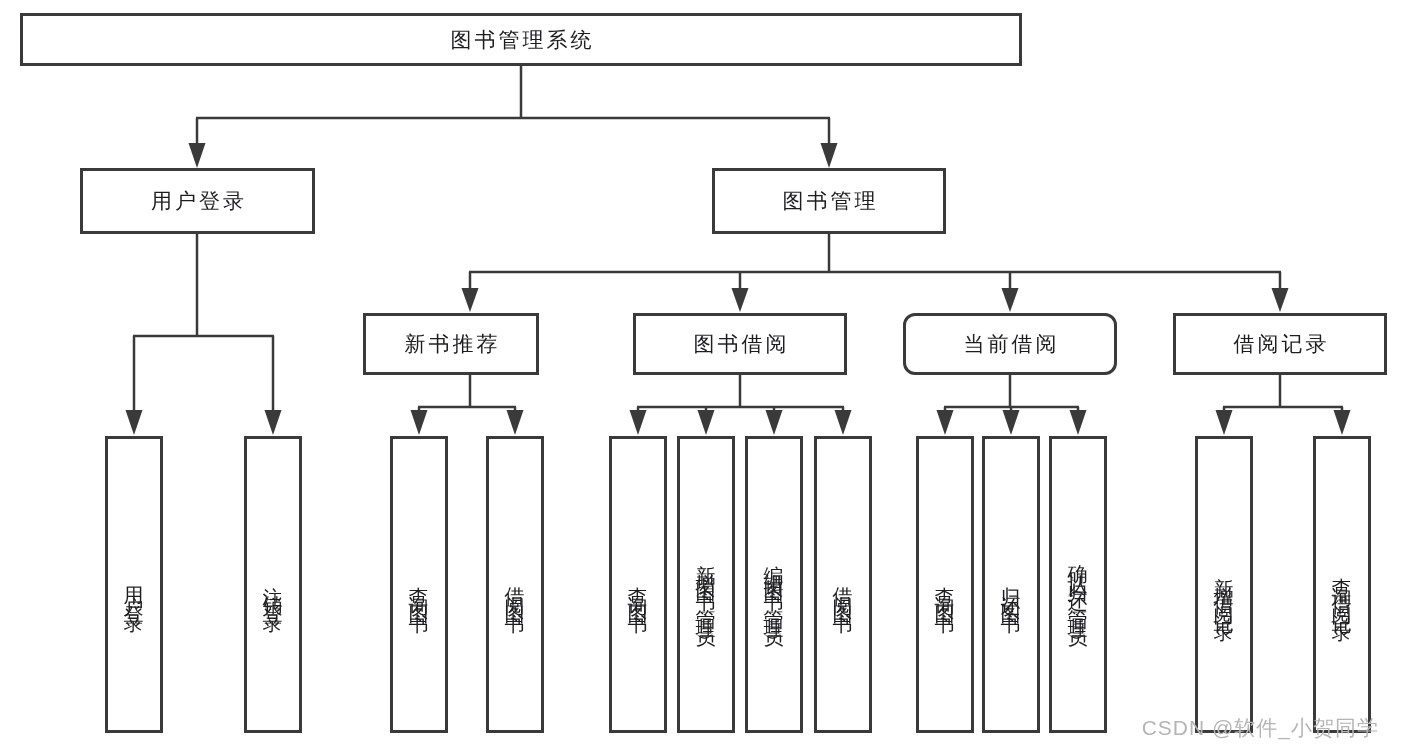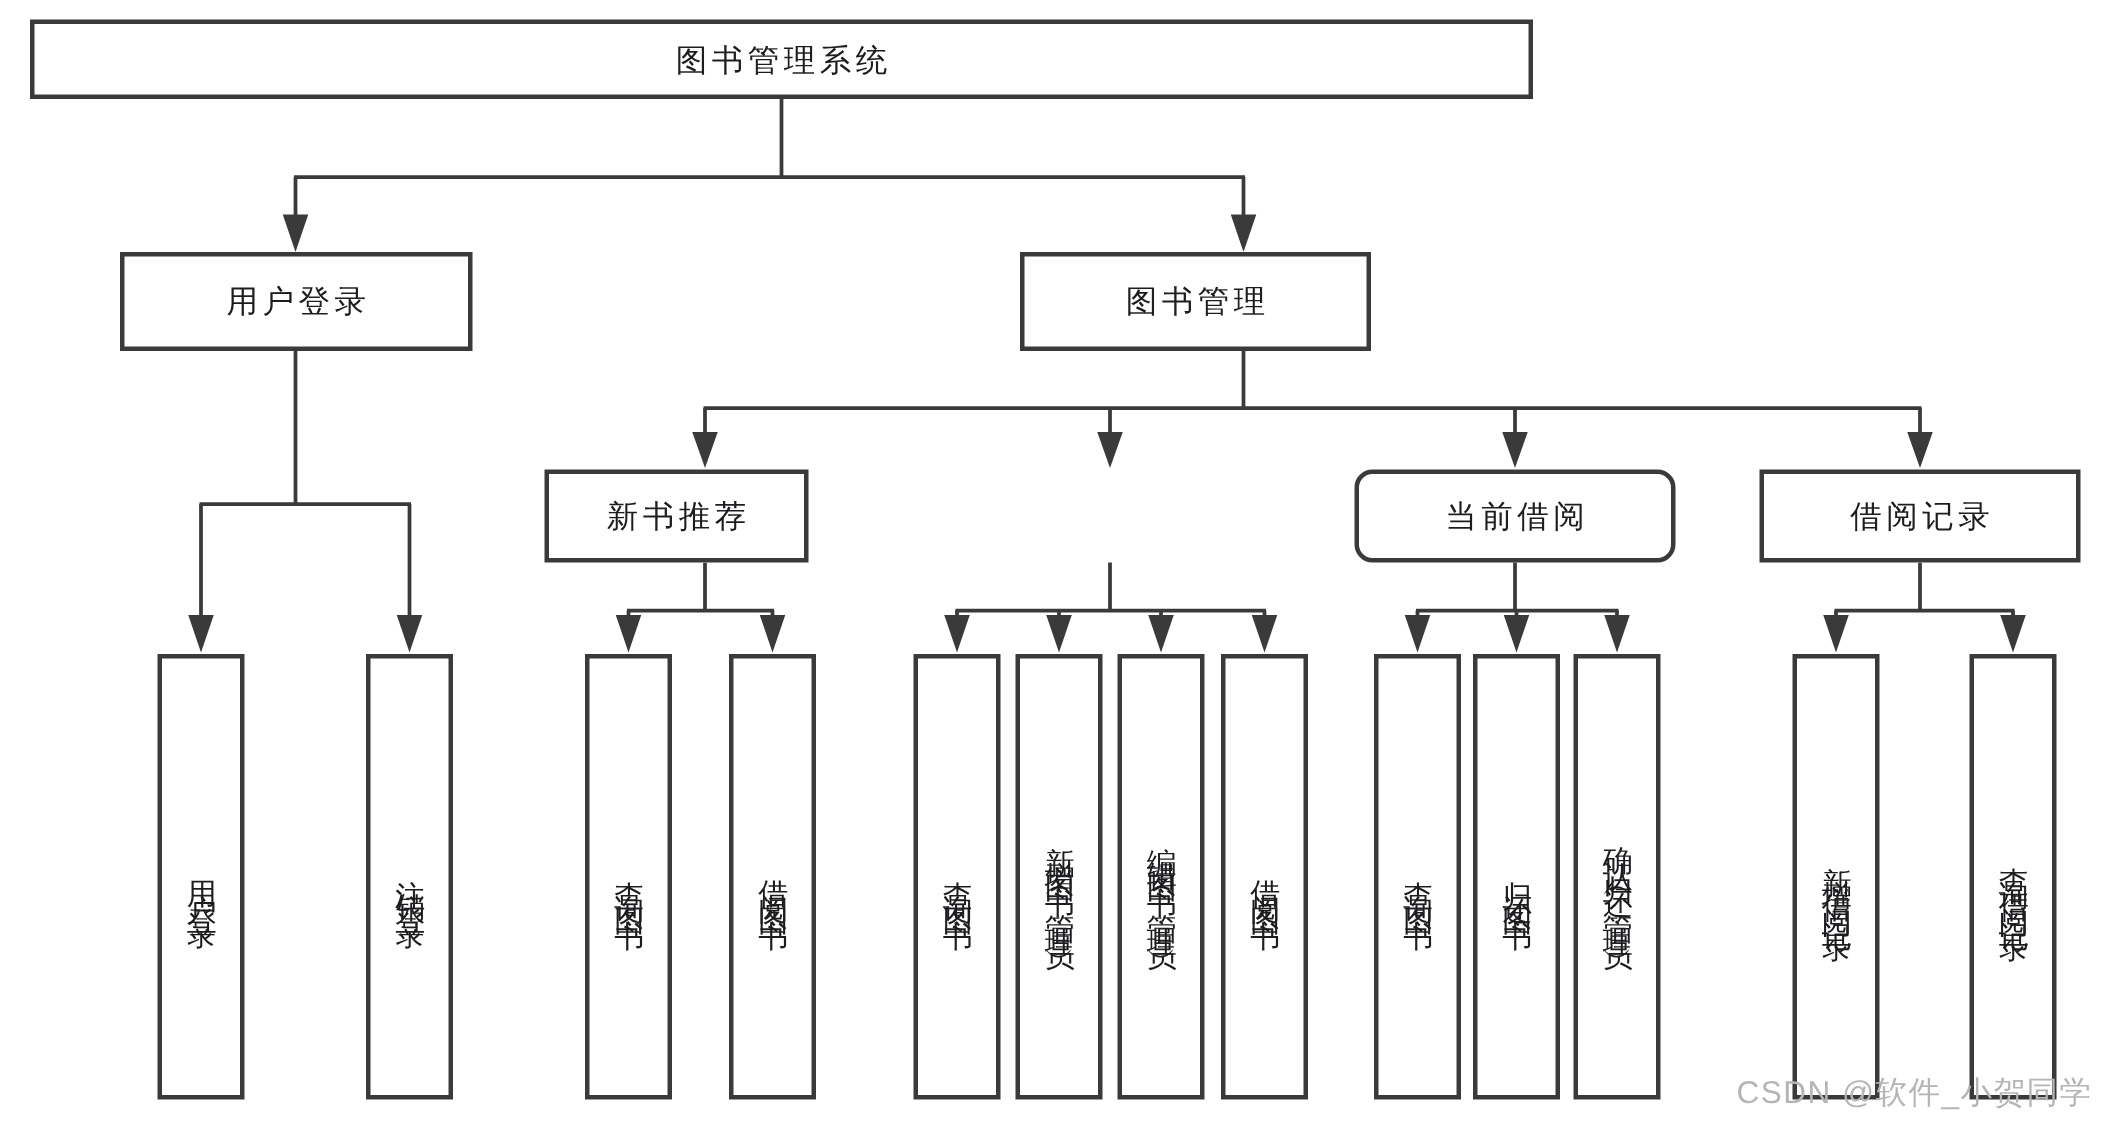--- a/index.html
+++ b/index.html
@@ -44,21 +44,21 @@
     writing-mode: vertical-rl;
     text-orientation: mixed;
     font-size: 20px;
     line-height: 1;
     letter-spacing: 9px;
     padding-top: 9px; 
   }
 
   .watermark {
     position: absolute;
-    right: 10px;
+    right: 26px;
     bottom: 5px;
     font-size: 21px;
     letter-spacing: 1px;
     color: #b5b5b5;
     z-index: 5;
     white-space: nowrap;
   }
 </style>
 </head>
 <body>
@@ -137,23 +137,24 @@
       <line x1="1224" y1="407" x2="1224" y2="414"></line>
       <polygon points="1215.5,410 1232.5,410 1224,435" fill="#3a3a3a" stroke="none"></polygon>
       <line x1="1342" y1="407" x2="1342" y2="414"></line>
       <polygon points="1333.5,410 1350.5,410 1342,435" fill="#3a3a3a" stroke="none"></polygon>
     </g>
   </svg>
 
   <div class="node h-node" style="left:20px; top:13px; width:1002px; height:53px;">图书管理系统</div>
 
   <div class="node h-node" style="left:80px; top:168px; width:235px; height:66px;">用户登录</div>
-  <div class="node h-node" style="left:680px; top:168px; width:234px; height:66px;">图书管理</div>
+  <div class="node h-node" style="left:712px; top:168px; width:234px; height:66px;">图书管理</div>
 
   <div class="node h-node" style="left:363px; top:313px; width:176px; height:62px;">新书推荐</div>
+  <div class="node h-node" style="left:633px; top:313px; width:214px; height:62px;">图书借阅</div>
   <div class="node h-node" style="left:903px; top:313px; width:214px; height:62px;border-radius:12px;">当前借阅</div>
   <div class="node h-node" style="left:1173px; top:313px; width:214px; height:62px;">借阅记录</div>
 
   <div class="node v-node" style="left:105px; top:436px; width:58px; height:297px;">用户登录</div>
   <div class="node v-node" style="left:244px; top:436px; width:58px; height:297px;">注销登录</div>
 
   <div class="node v-node" style="left:390px; top:436px; width:58px; height:297px;">查询图书</div>
   <div class="node v-node" style="left:486px; top:436px; width:58px; height:297px;">借阅图书</div>
 
   <div class="node v-node" style="left:609px; top:436px; width:58px; height:297px;">查询图书</div>

